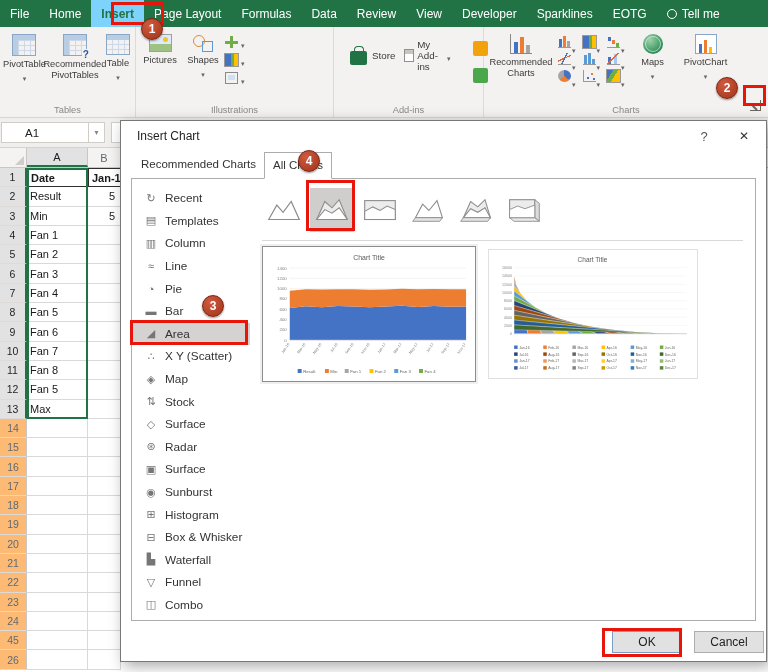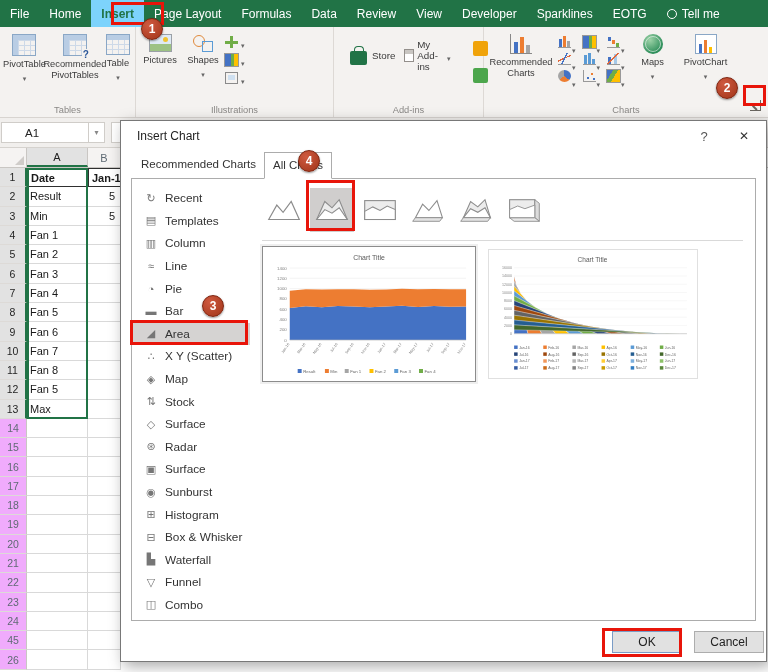--- a/index.html
+++ b/index.html
@@ -124,21 +124,21 @@
   .chead{display:flex;height:20px;border-bottom:1px solid #c9c6c3}
   .corner{width:27px;background:#f5f3f2;border-right:1px solid #c9c6c3;position:relative}
   .corner::after{content:"";position:absolute;right:2px;bottom:2px;border-left:9px solid transparent;
     border-bottom:9px solid #cfccc9}
   .ch{display:flex;align-items:center;justify-content:center;color:#5f6a74;
     border-right:1px solid #c9c6c3;background:#f5f3f2}
   .ch.a{width:61px;background:#e2e2e2;border-bottom:2px solid #217346;color:#1f1f1f}
   .ch.b{width:33px}
   .rows{position:relative}
   .srow{display:flex;height:19.3px}
-  .rn{width:27px;background:#f0abfc;border-right:1px solid #c9c6c3;border-bottom:1px solid #dddad7;
+  .rn{width:27px;background:#fdba74;border-right:1px solid #c9c6c3;border-bottom:1px solid #dddad7;
     display:flex;align-items:center;justify-content:center;color:#5f6a74;font-size:10.5px}
   .cell{border-right:1px solid #d9d9d9;border-bottom:1px solid #d9d9d9;display:flex;
     align-items:center;padding:0 3px;color:#1a1a1a;overflow:hidden;white-space:nowrap}
   .ca{width:61px}.cb{width:33px}
   .rows .srow:nth-child(1) .ca,.rows .srow:nth-child(1) .cb{font-weight:bold;border:1px solid #2f2f2f}
   .rows .srow:nth-child(2) .cb,.rows .srow:nth-child(3) .cb{justify-content:flex-end;padding-right:5px}
   .rows .srow:nth-child(-n+13) .rn{background:#e2e2e2;border-right:2px solid #217346;color:#1f1f1f}
   .range-outline{position:absolute;left:27px;top:0;width:61px;height:251px;
     border:2px solid #217346;pointer-events:none}
 

